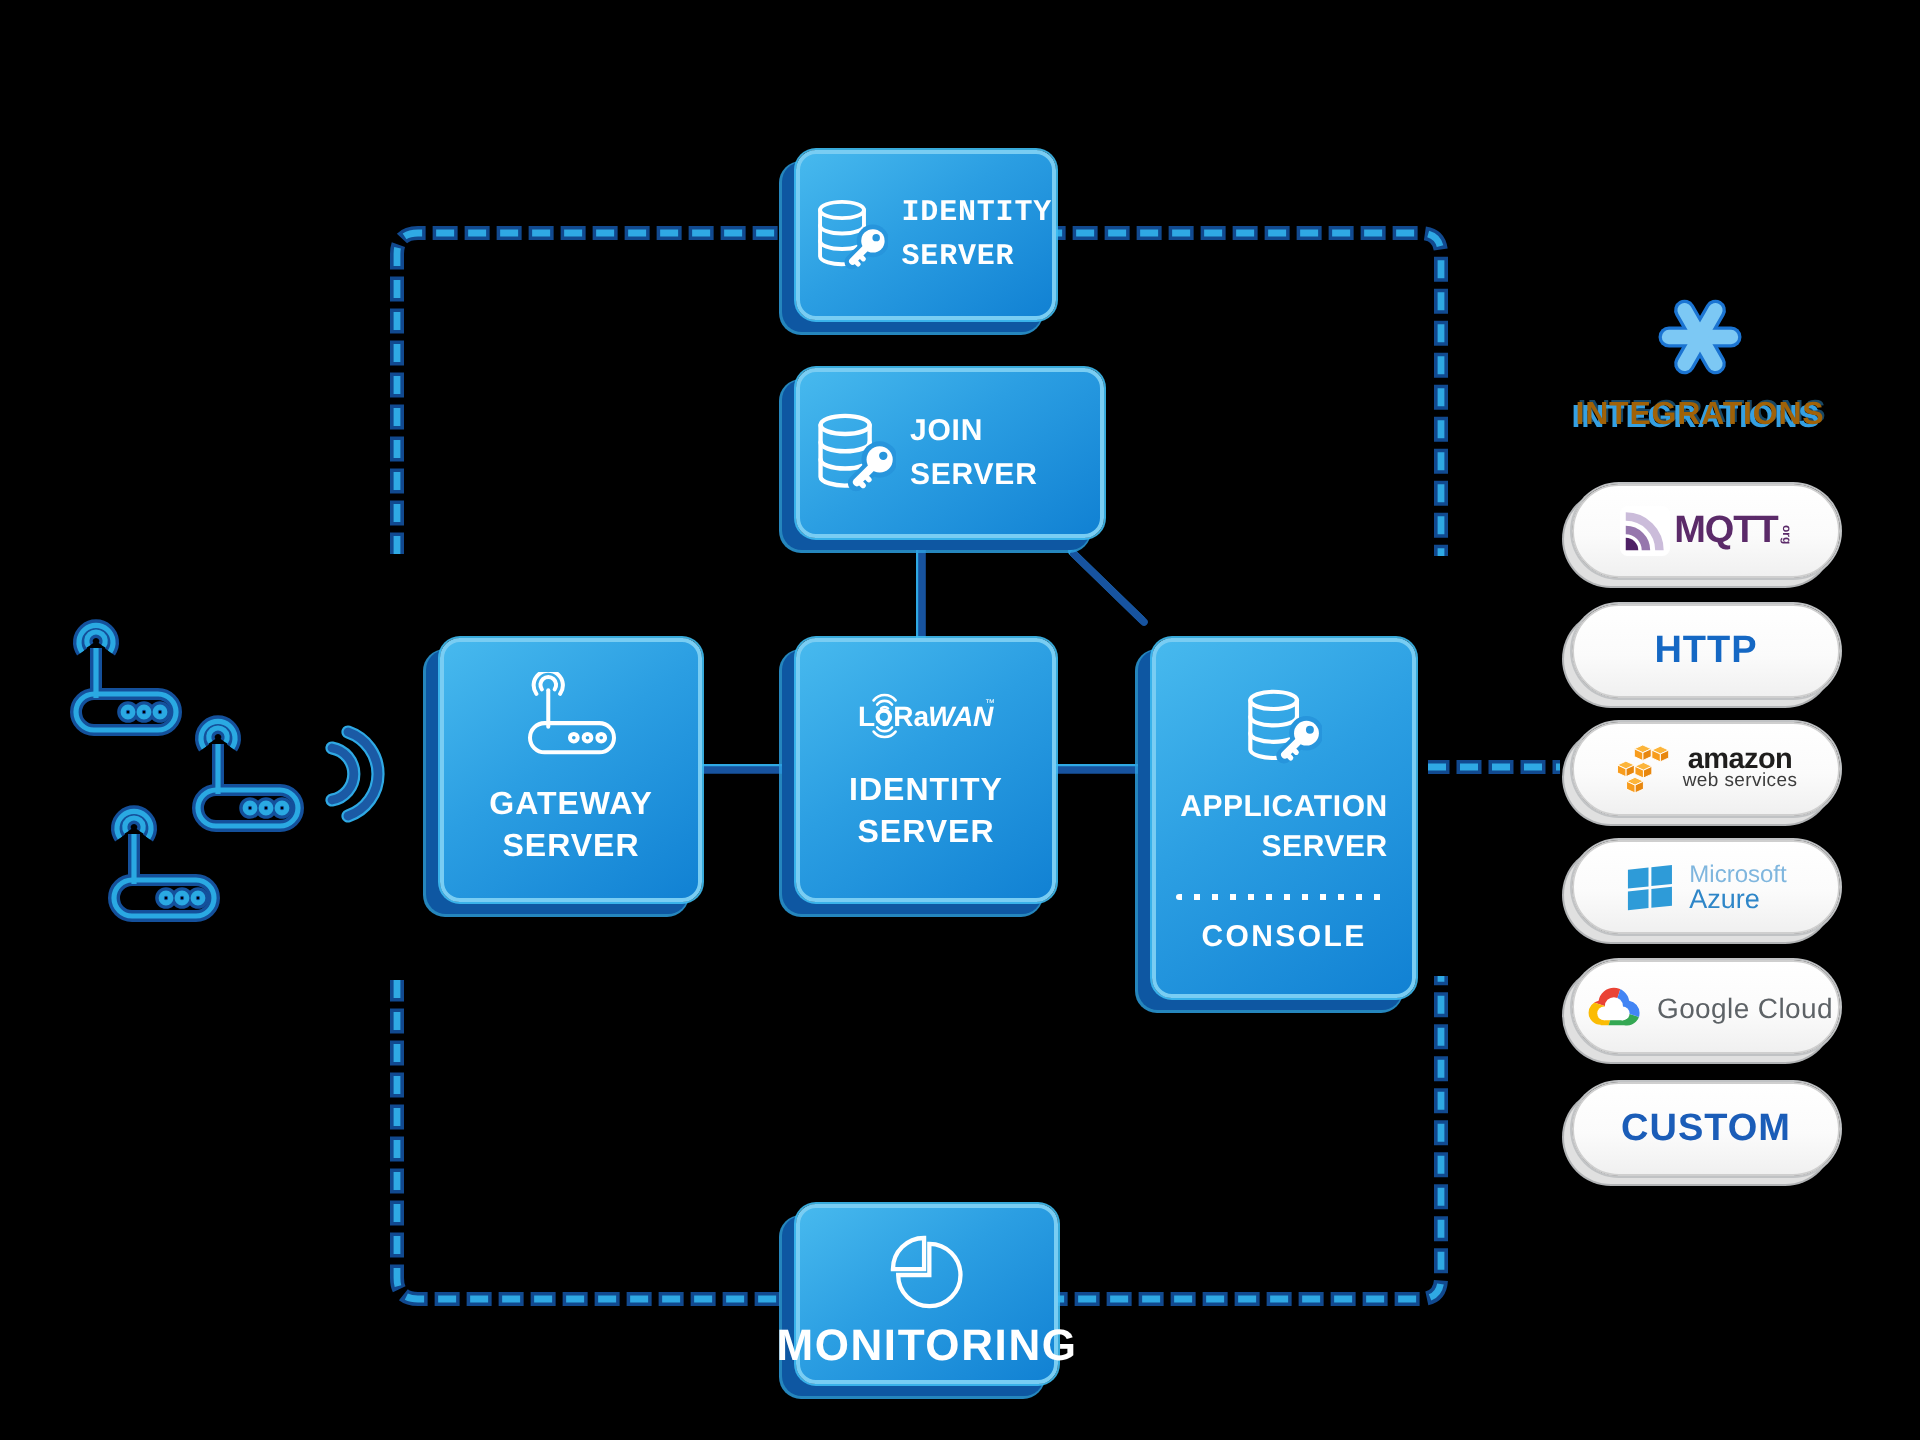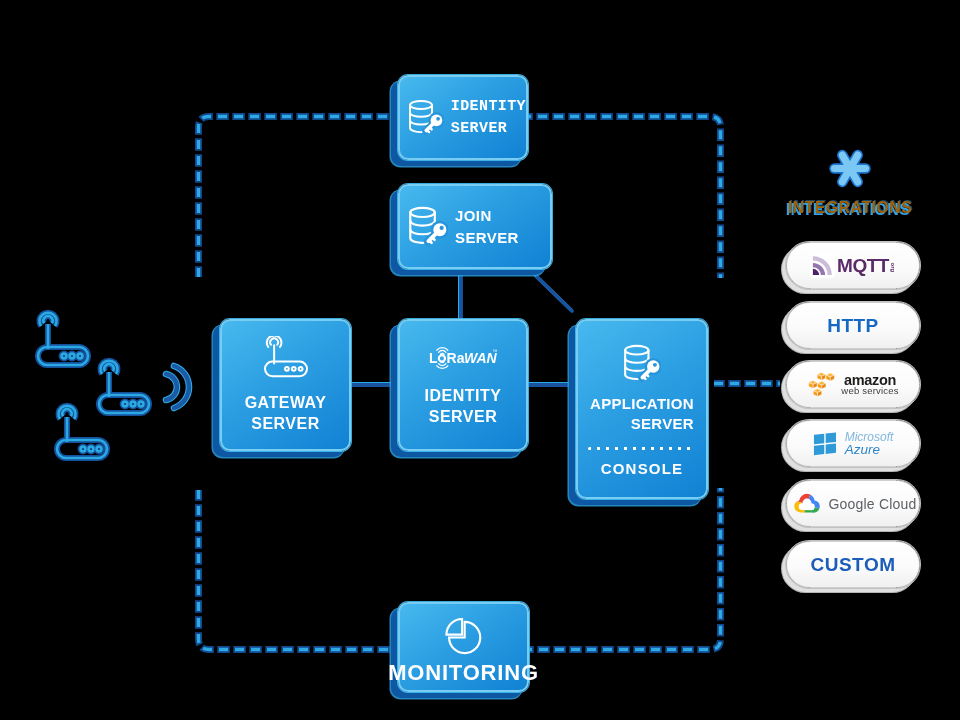--- a/index.html
+++ b/index.html
@@ -59,21 +59,21 @@
   .mqtt-wrap{display:flex;align-items:center;}
   .mqtt-word{font-size:19px;font-weight:bold;color:#5b2a69;letter-spacing:-.5px;margin-left:2px;}
   .mqtt-org{font-size:6px;font-weight:bold;color:#5b2a69;transform:rotate(90deg);width:7px;letter-spacing:0;}
   
   .aws-wrap{display:flex;align-items:center;}
   .aws-txt{margin-left:4px;display:flex;flex-direction:column;align-items:center;line-height:1;}
   .aws-amazon{font-size:14.5px;font-weight:bold;color:#1f1e1d;letter-spacing:-.3px;line-height:12px;}
   .aws-ws{font-size:9.5px;color:#3c3c3c;letter-spacing:.2px;}
   
   .az-wrap{display:flex;align-items:center;}
-  .az-txt{margin-left:7px;line-height:1;font-style:italic;}
+  .az-txt{margin-left:7px;line-height:1;}
   .az-ms{font-size:12px;color:#7fb6de;line-height:12px;}
   .az-azure{font-size:13.5px;color:#2e86c8;line-height:14px;}
   
   .gg-wrap{display:flex;align-items:center;}
   .gg-txt{margin-left:5px;font-size:14px;color:#5d6266;letter-spacing:.2px;white-space:nowrap;}
 </style>
 </head>
 <body>
 
 <div id="stage">

